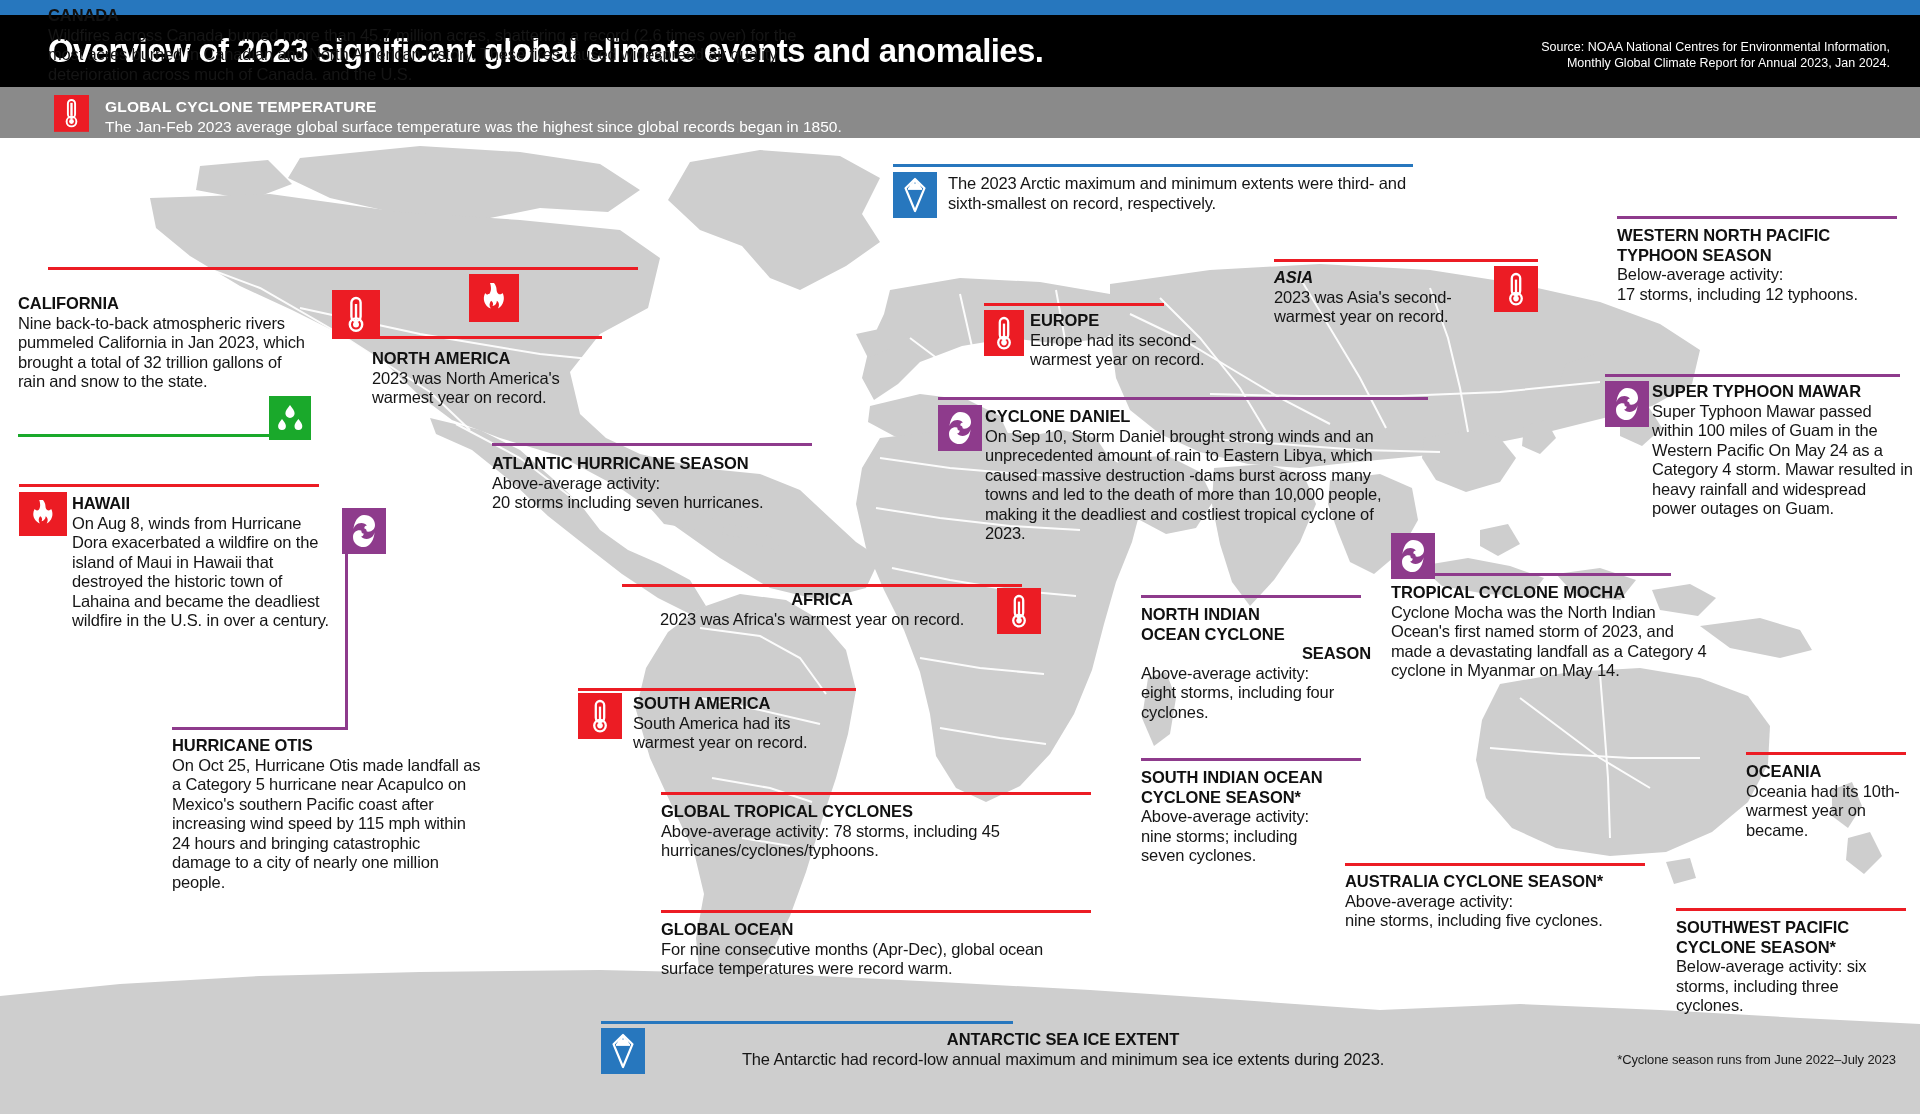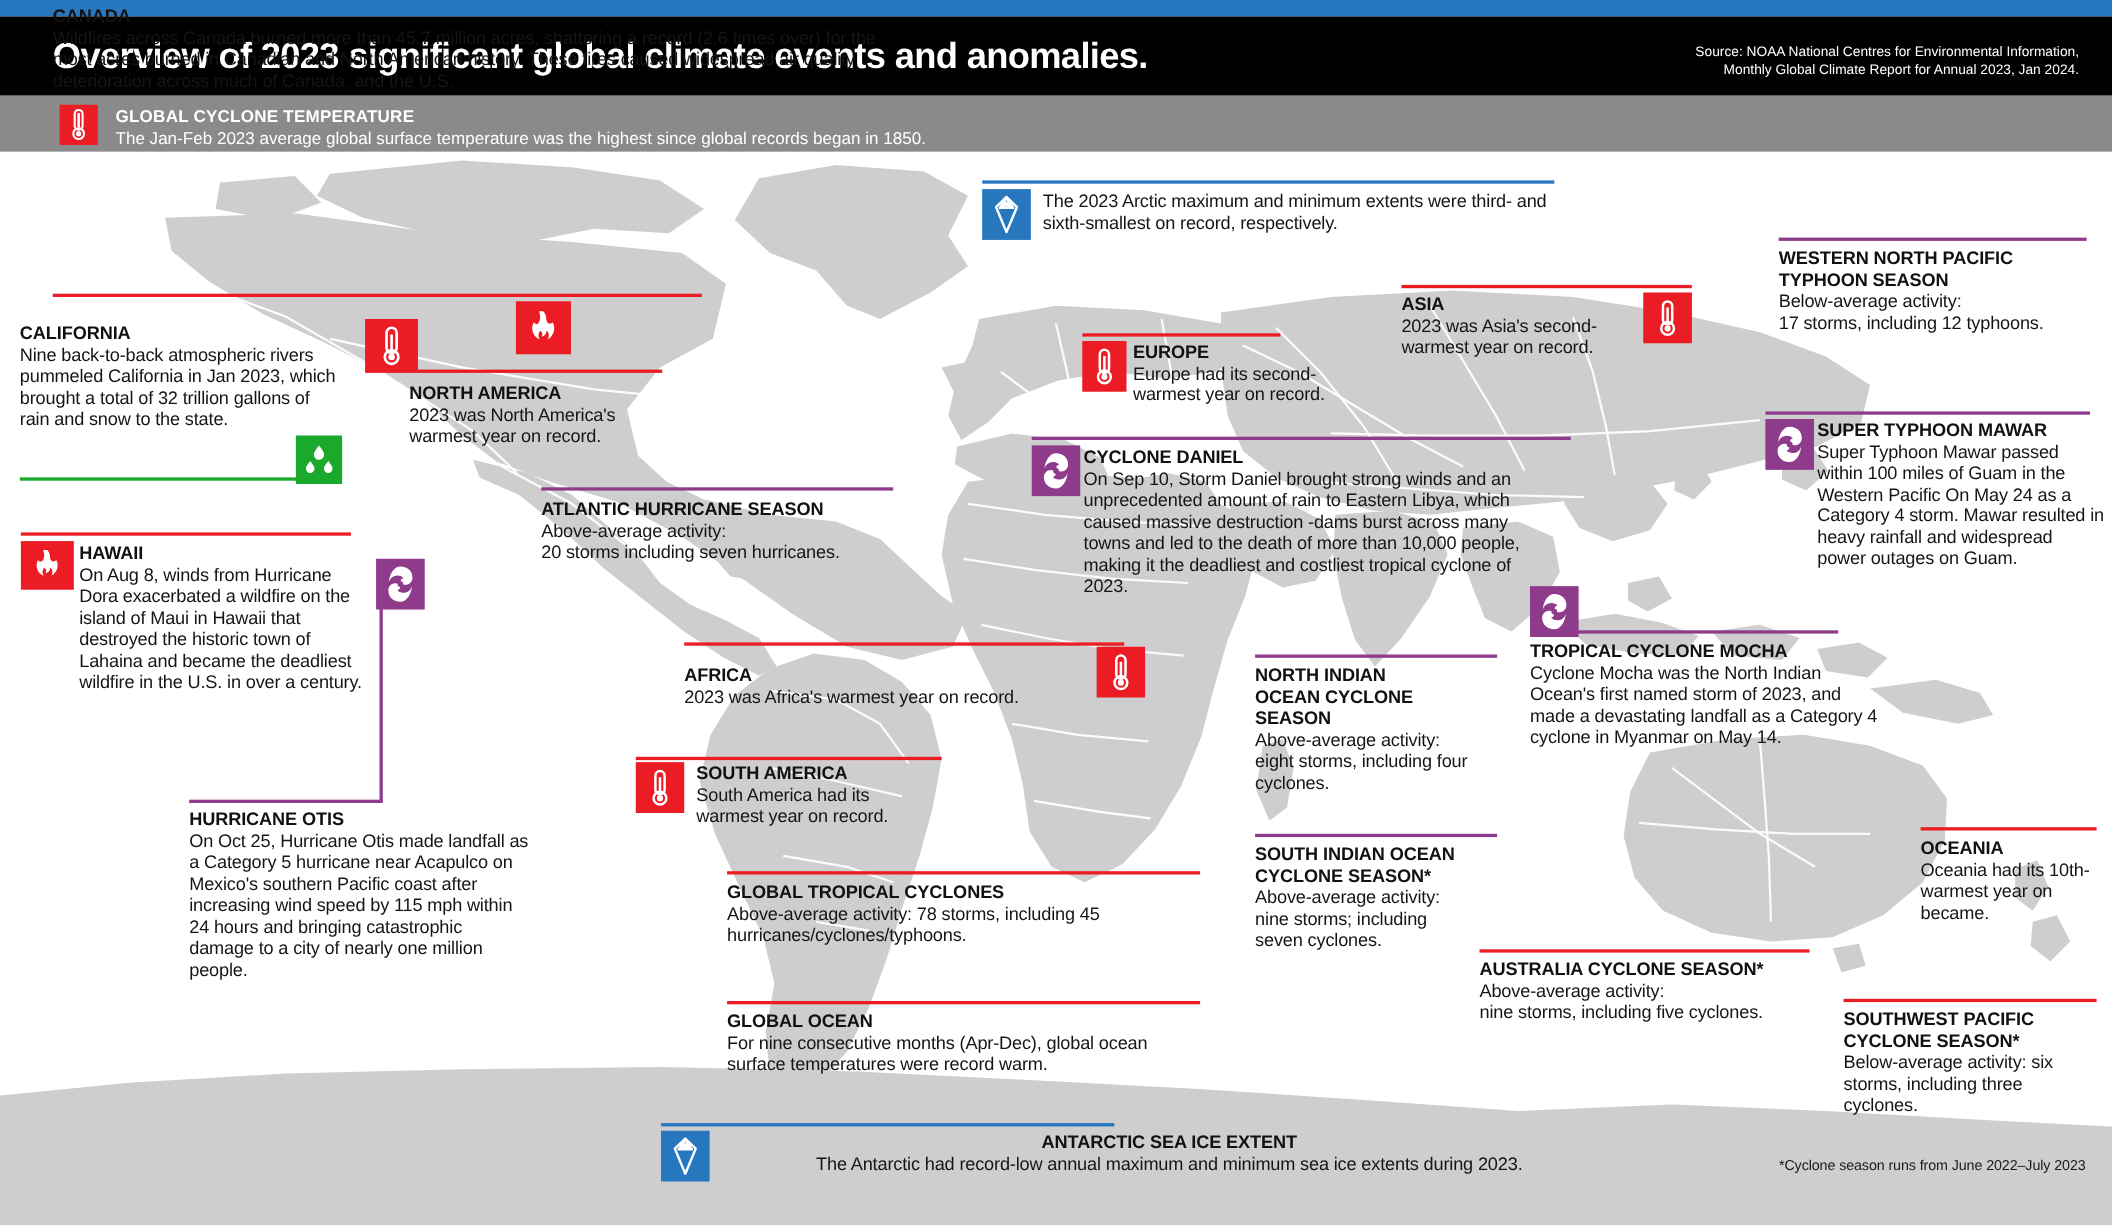--- a/index.html
+++ b/index.html
@@ -319,21 +319,21 @@
       <rect width="44" height="46" fill="#ec1c24"></rect>
     <g fill="none" stroke="#fff" stroke-width="2.3">
       <rect x="17.8" y="8" width="8.4" height="21" rx="4.2"></rect>
       <circle cx="22" cy="32.6" r="5.8"></circle>
       <path d="M22 13.6v15"></path>
     </g>
     <circle cx="22" cy="32.6" r="2.8" fill="#fff"></circle>
   </svg>
 </div>
 <div class="blk" style="left:1274px; top:268px; width:230px;">
-  <h3 style="margin-top:0;">ASIA</h3>
+  <h3 style="margin-top:0;font-style:italic;">ASIA</h3>
   <p style="width:210px;">2023 was Asia's second-warmest year on record.</p>
 </div>
 
 <div class="rule purple" style="position:absolute; left:938px; top:397px; width:490px;"></div>
 <div class="chip purple" style="left:938px; top:405px; width:44px; height:46px;">
   <svg viewBox="0 0 44 46">
       <rect width="44" height="46" fill="#8e3b8c"></rect>
     <path d="M22 7c7 0 11 4.6 11 10.1 0 4.1-3.1 6.6-6.4 6.6-2.5 0-4.3-1.5-4.3-3.4 0-1.6 1.2-2.7 2.6-2.7-1.1-1.6-3.1-2.5-5.5-2.5-4.6 0-7.9 3.3-7.9 7.6 0-8.6 4.8-15.7 10.5-15.7z" fill="#fff"></path>
     <path d="M22 39c-7 0-11-4.6-11-10.1 0-4.1 3.1-6.6 6.4-6.6 2.5 0 4.3 1.5 4.3 3.4 0 1.6-1.2 2.7-2.6 2.7 1.1 1.6 3.1 2.5 5.5 2.5 4.6 0 7.9-3.3 7.9-7.6 0 8.6-4.8 15.7-10.5 15.7z" fill="#fff"></path>
     <circle cx="22" cy="23" r="2.6" fill="#8e3b8c"></circle>
@@ -349,21 +349,21 @@
   <svg viewBox="0 0 44 46">
       <rect width="44" height="46" fill="#ec1c24"></rect>
     <g fill="none" stroke="#fff" stroke-width="2.3">
       <rect x="17.8" y="8" width="8.4" height="21" rx="4.2"></rect>
       <circle cx="22" cy="32.6" r="5.8"></circle>
       <path d="M22 13.6v15"></path>
     </g>
     <circle cx="22" cy="32.6" r="2.8" fill="#fff"></circle>
   </svg>
 </div>
-<div class="blk" style="left:622px; top:605px; width:400px;">
+<div class="blk" style="left:622px; top:590px; width:400px;text-align:center;">
   <h3 style="margin-top:0;">AFRICA</h3>
   <p style="width:380px;">2023 was Africa's warmest year on record.</p>
 </div>
 
 <div class="rule red" style="position:absolute; left:578px; top:688px; width:278px;"></div>
 <div class="chip red" style="left:578px; top:693px; width:44px; height:46px;">
   <svg viewBox="0 0 44 46">
       <rect width="44" height="46" fill="#ec1c24"></rect>
     <g fill="none" stroke="#fff" stroke-width="2.3">
       <rect x="17.8" y="8" width="8.4" height="21" rx="4.2"></rect>
@@ -441,21 +441,21 @@
 </div>
 <div class="blk" style="left:1391px; top:579px; width:330px;">
   <h3>TROPICAL CYCLONE MOCHA</h3>
   <p style="width:320px;">Cyclone Mocha was the North Indian Ocean's first named storm of 2023, and made a devastating landfall as a Category 4 cyclone in Myanmar on May 14.</p>
 </div>
 
 <div class="rule purple" style="position:absolute; left:1141px; top:595px; width:220px;"></div>
 <div class="blk" style="left:1141px; top:601px; width:230px;">
   <h3>NORTH INDIAN</h3>
   <h3 style="margin-top:0;">OCEAN CYCLONE</h3>
-  <h3 style="margin-top:0;">SEASON</h3>
+  <h3 style="margin-top:0;text-align:right;">SEASON</h3>
   <p style="width:200px;">Above-average activity: eight storms, including four cyclones.</p>
 </div>
 
 <div class="rule purple" style="position:absolute; left:1141px; top:758px; width:220px;"></div>
 <div class="blk" style="left:1141px; top:764px; width:240px;">
   <h3>SOUTH INDIAN OCEAN</h3>
   <h3 style="margin-top:0;">CYCLONE SEASON*</h3>
   <p style="width:200px;">Above-average activity: nine storms; including seven cyclones.</p>
 </div>
 

